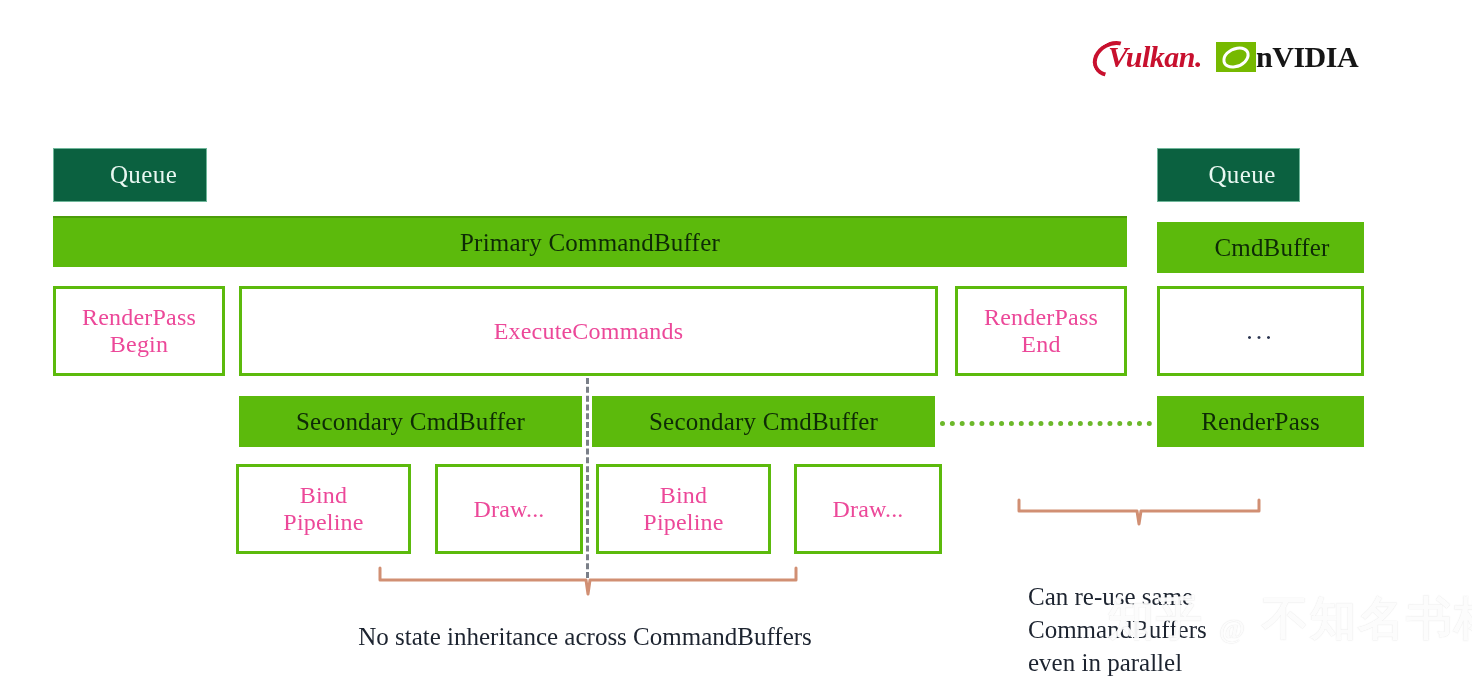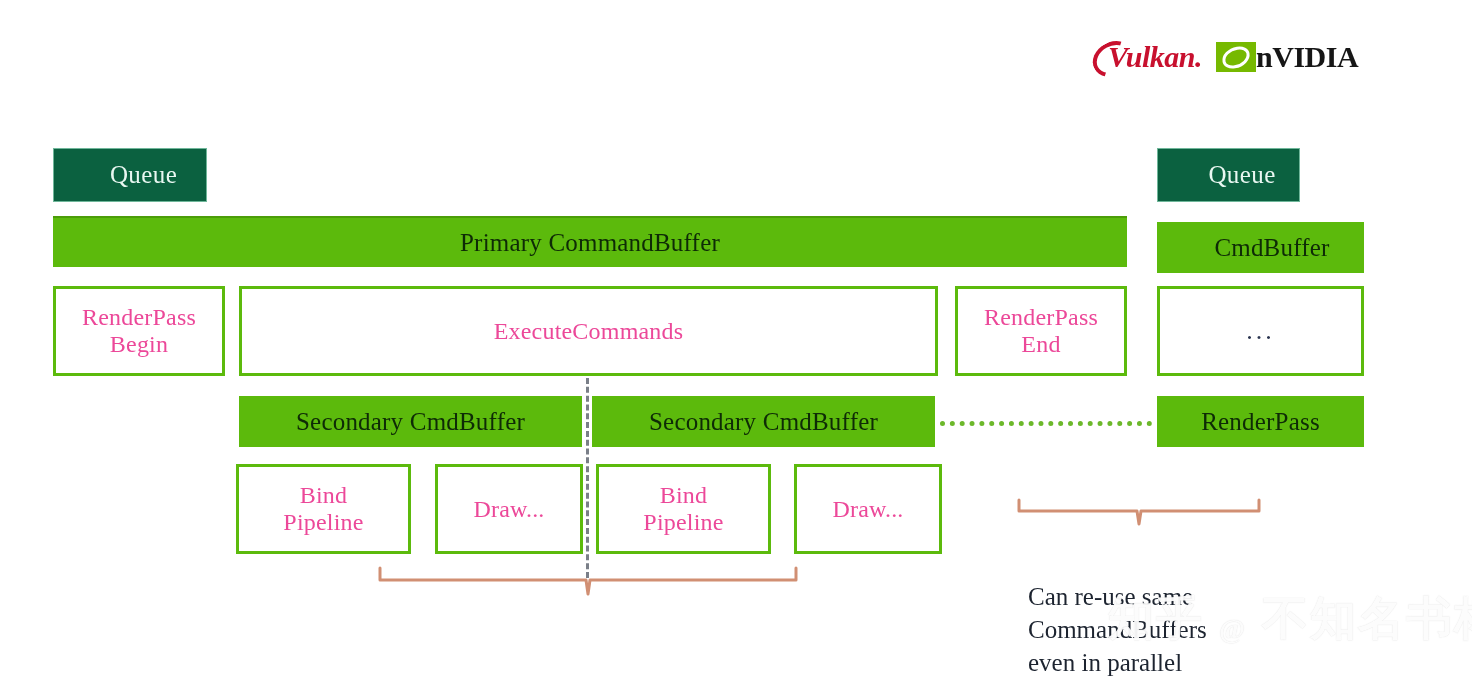--- a/index.html
+++ b/index.html
@@ -219,20 +219,21 @@
 
   <div class="box box--outline dots-cell" style="left:1157px; top:286px; width:207px; height:90px;">...</div>
 
   <div class="box box--greenfill" style="left:1157px; top:396px; width:207px; height:51px;">RenderPass</div>
 
   <div class="brace" style="left:378px; top:566px;">
     <svg width="420" height="32" viewBox="0 0 420 32" aria-hidden="true">
       <path d="M2,2 L2,14 L208,14 L210,28 L212,14 L418,14 L418,2" fill="none" stroke="#d18f73" stroke-width="3" stroke-linecap="round" stroke-linejoin="round"></path>
     </svg>
   </div>
+  <div class="caption caption--center" style="left:285px; top:620px; width:600px;">No state inheritance across CommandBuffers</div>
 
   <div class="brace" style="left:1017px; top:498px;">
     <svg width="244" height="30" viewBox="0 0 244 30" aria-hidden="true">
       <path d="M2,2 L2,13 L120,13 L122,26 L124,13 L242,13 L242,2" fill="none" stroke="#d18f73" stroke-width="3" stroke-linecap="round" stroke-linejoin="round"></path>
     </svg>
   </div>
   <div class="caption caption--left" style="left:1028px; top:580px; width:400px;">Can re-use same
 CommandBuffers
 even in parallel</div>
 

